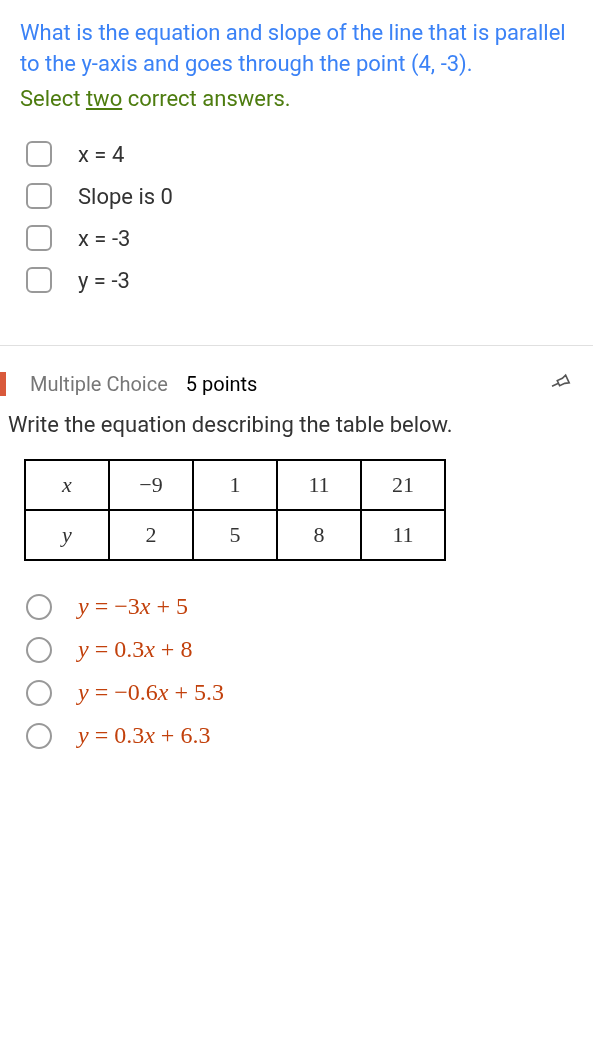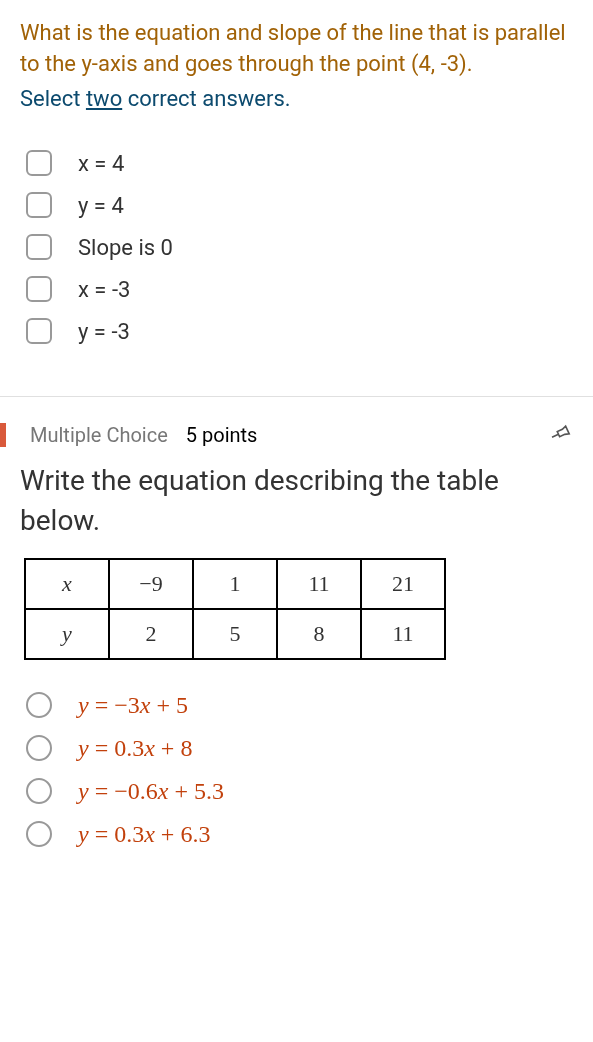--- a/index.html
+++ b/index.html
@@ -13,28 +13,28 @@
       color: #333;
       width: 593px;
       padding: 0;
     }
     .question-block {
       padding: 18px 20px 24px 20px;
     }
     .question-text {
       font-size: 22px;
       line-height: 1.4;
-      color: #a16207;
+      color: #3b82f6;
       margin-bottom: 4px;
     }
     .instruction {
       font-size: 22px;
       line-height: 1.4;
-      color: #0c4a6e;
-      margin-bottom: 28px;
+      color: #4d7c0f;
+      margin-bottom: 19px;
     }
     .underline {
       text-decoration: underline;
     }
     .option-row {
       display: flex;
       align-items: center;
       padding: 8px 0;
       margin-left: 6px;
       text-align: right;
@@ -85,24 +85,24 @@
     }
     .question-points {
       font-size: 20px;
       color: #000000;
     }
     .pin-icon {
       color: #555;
       cursor: pointer;
     }
     .q2-prompt {
-      font-size: 28px;
+      font-size: 22px;
       line-height: 1.4;
       color: #333;
-      padding: 0 20px 18px 20px;
+      padding: 0 20px 18px 8px;
     }
     .table-wrap {
       padding: 0 20px 24px 24px;
     }
     table {
       border-collapse: collapse;
     }
     td {
       border: 2px solid #000;
       width: 84px;
@@ -148,24 +148,20 @@
 
 <div class="question-block">
   <div class="question-text">What is the equation and slope of the line that is parallel to the y-axis and goes through the point (4, -3).</div>
   <div class="instruction">
     <span>Select </span><span class="underline">two</span><span> correct answers.</span>
   </div>
 
   <div class="option-row">
     <div class="checkbox"></div>
     <div class="option-label">x = 4</div>
-  </div>
-  <div class="option-row">
-    <div class="checkbox"></div>
-    <div class="option-label">y = 4</div>
   </div>
   <div class="option-row">
     <div class="checkbox"></div>
     <div class="option-label">Slope is 0</div>
   </div>
   <div class="option-row">
     <div class="checkbox"></div>
     <div class="option-label">x = -3</div>
   </div>
   <div class="option-row">

